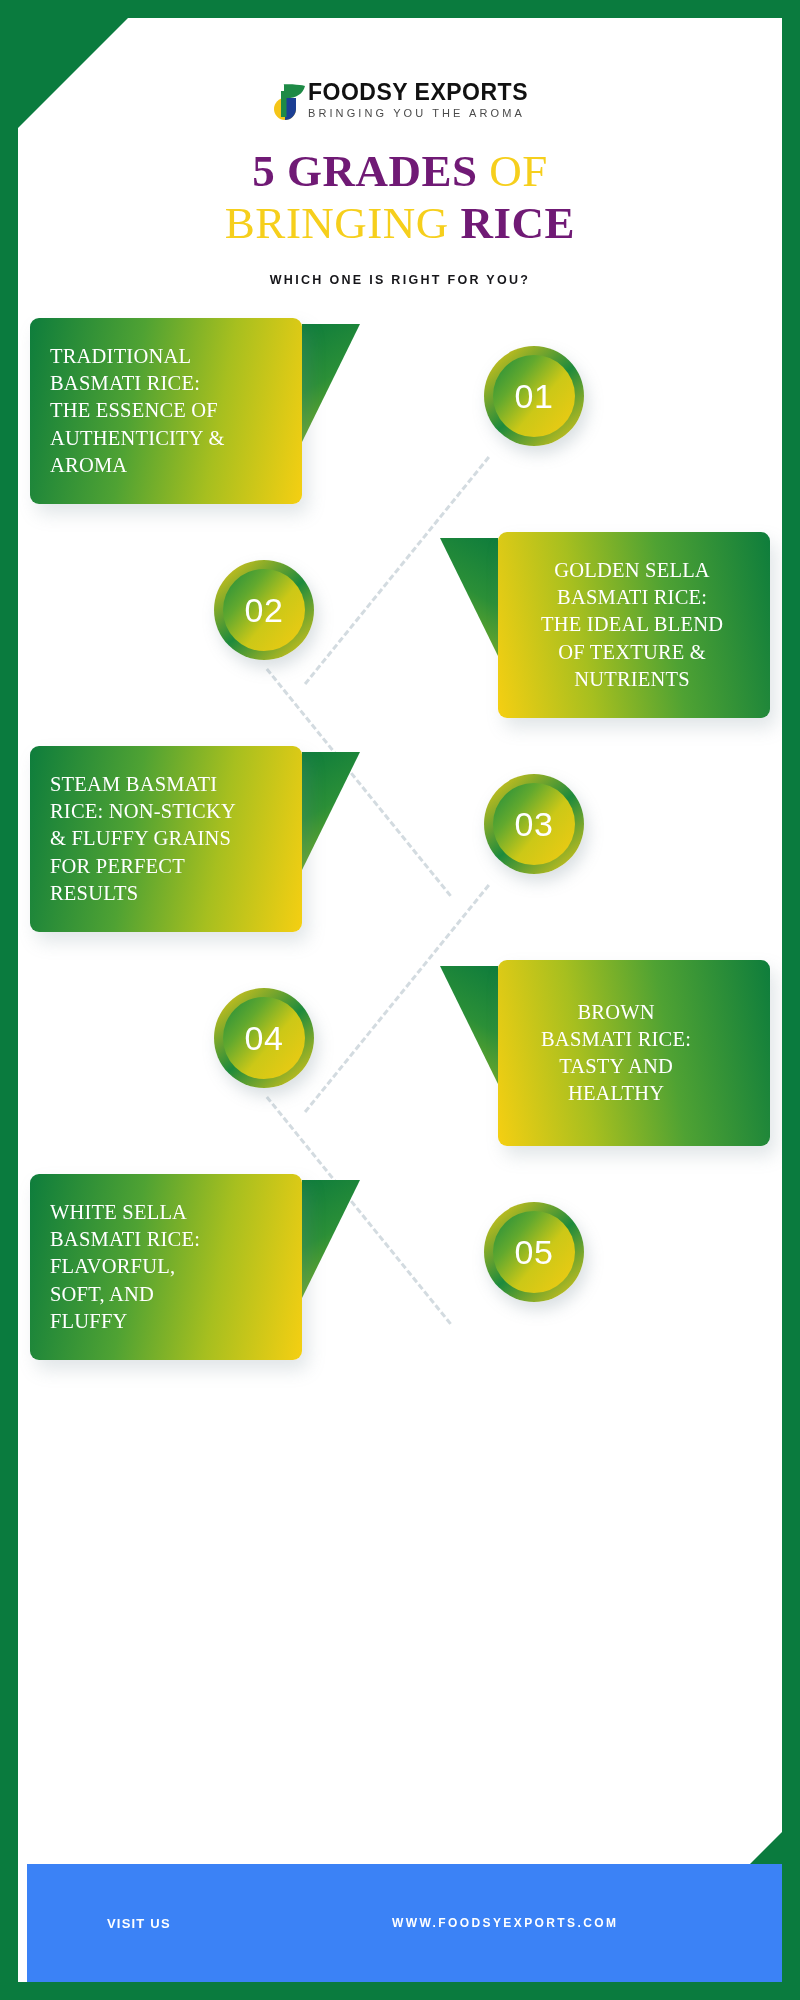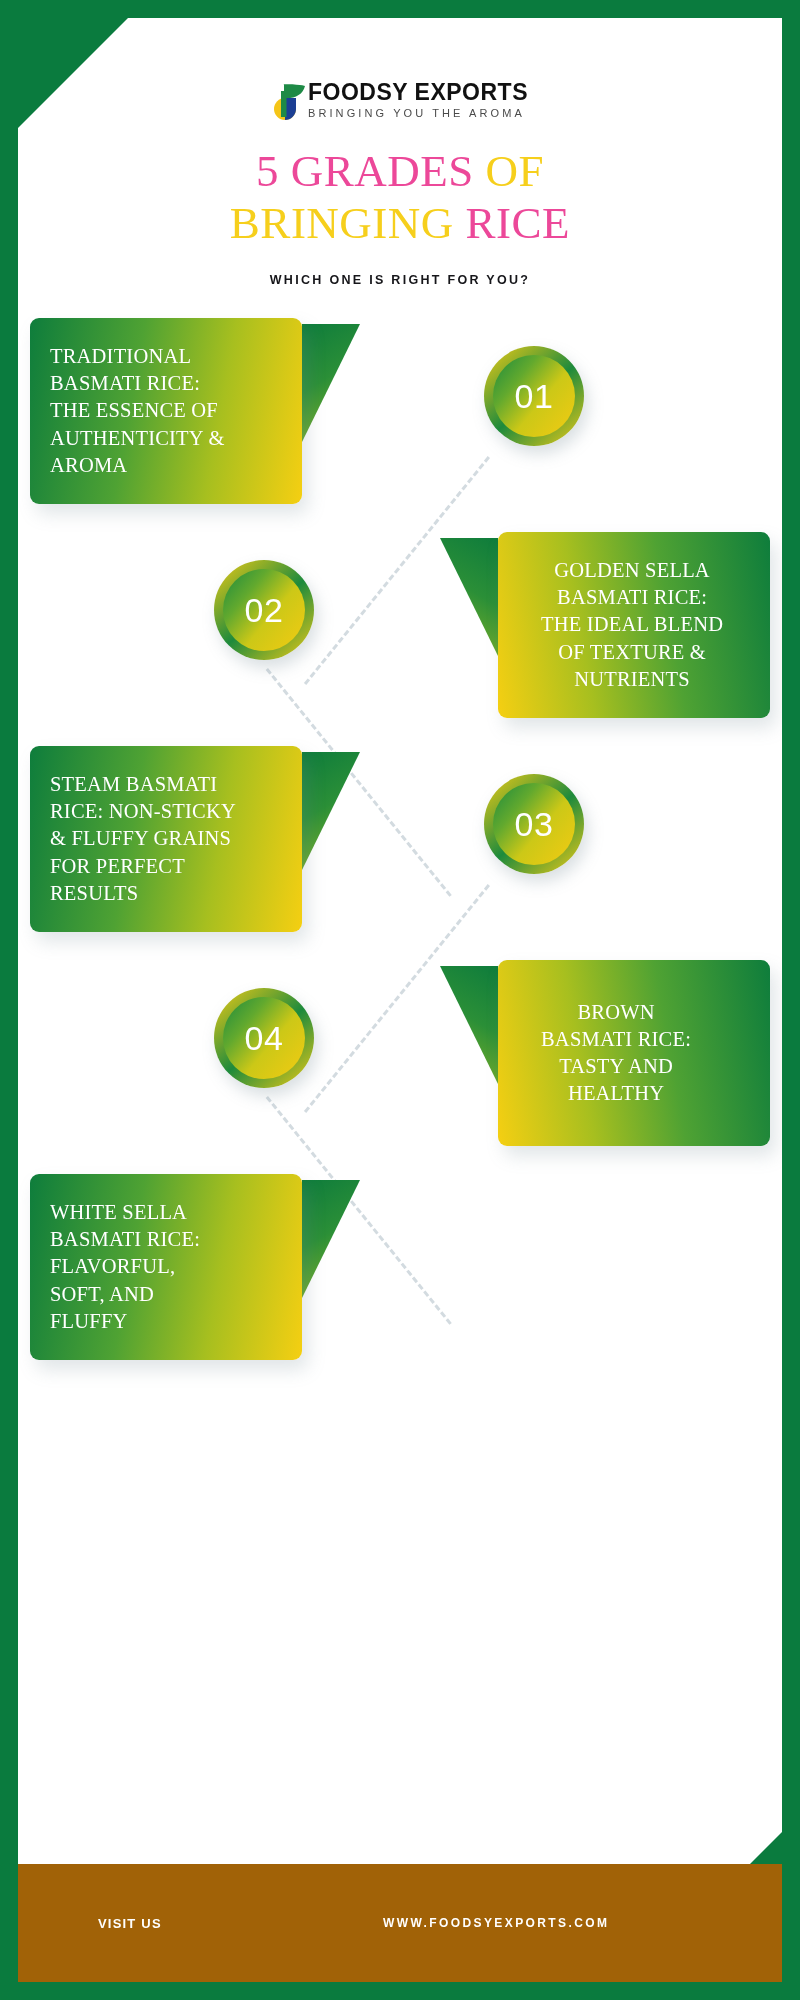--- a/index.html
+++ b/index.html
@@ -45,21 +45,21 @@
   .brand-tag {
     font-size:11px; letter-spacing:3.1px; color:#4a4a4a;
     line-height:1.6; white-space:nowrap; margin-top:1px;
   }
 
   .title {
     font-family:"Liberation Serif", serif;
     font-size:45px; line-height:1.16; font-weight:normal;
     margin-top:22px; letter-spacing:0.5px;
   }
-  .t-green { color:#ec4899; }
+  .t-green { color:#701a75;font-weight:bold; }
   .t-yellow { color:#f6cf1c; }
 
   .subtitle {
     margin-top:24px; font-size:12.5px; font-weight:bold;
     letter-spacing:2.3px; color:#16161a;
   }
 
   
   .steps { position:absolute; left:0; top:300px; right:0; }
   .step {
@@ -122,22 +122,22 @@
   .step.right .badge { left:196px; top:28px; }
 
   
   .connector {
     position:absolute; height:0; border-top:3px dashed #d3dbe0;
     transform-origin:0 0;
   }
 
   
   .footer {
-    position:absolute; left:0; right:0; bottom:0; height:118px;
-    background:#a16207;
+    position:absolute; left:9px; right:0; bottom:0; height:118px;
+    background:#3b82f6;
     display:flex; align-items:center;
   }
   .footer-visit {
     position:absolute; left:80px; font-size:13px; font-weight:bold;
     letter-spacing:1.2px; color:#ffffff;
   }
   .footer-url {
     position:absolute; left:365px; font-size:12px; font-weight:bold;
     letter-spacing:2.4px; color:#ffffff;
   }
@@ -253,20 +253,25 @@
 
     <div class="step left" style="top:856px;position:absolute;left:0;right:0;">
       <div class="tail"></div>
       <div class="card">
         <div class="card-text"> WHITE SELLA
 BASMATI RICE:
 FLAVORFUL,
 SOFT, AND
 FLUFFY</div>
       </div>
+      <div class="badge">
+        <div class="badge-inner">
+          <span class="badge-num">05</span>
+        </div>
+      </div>
     </div>
 
   </div>
 
   <div class="footer">
     <span class="footer-visit">VISIT US</span>
     <span class="footer-url">WWW.FOODSYEXPORTS.COM</span>
   </div>
 
 </div>

